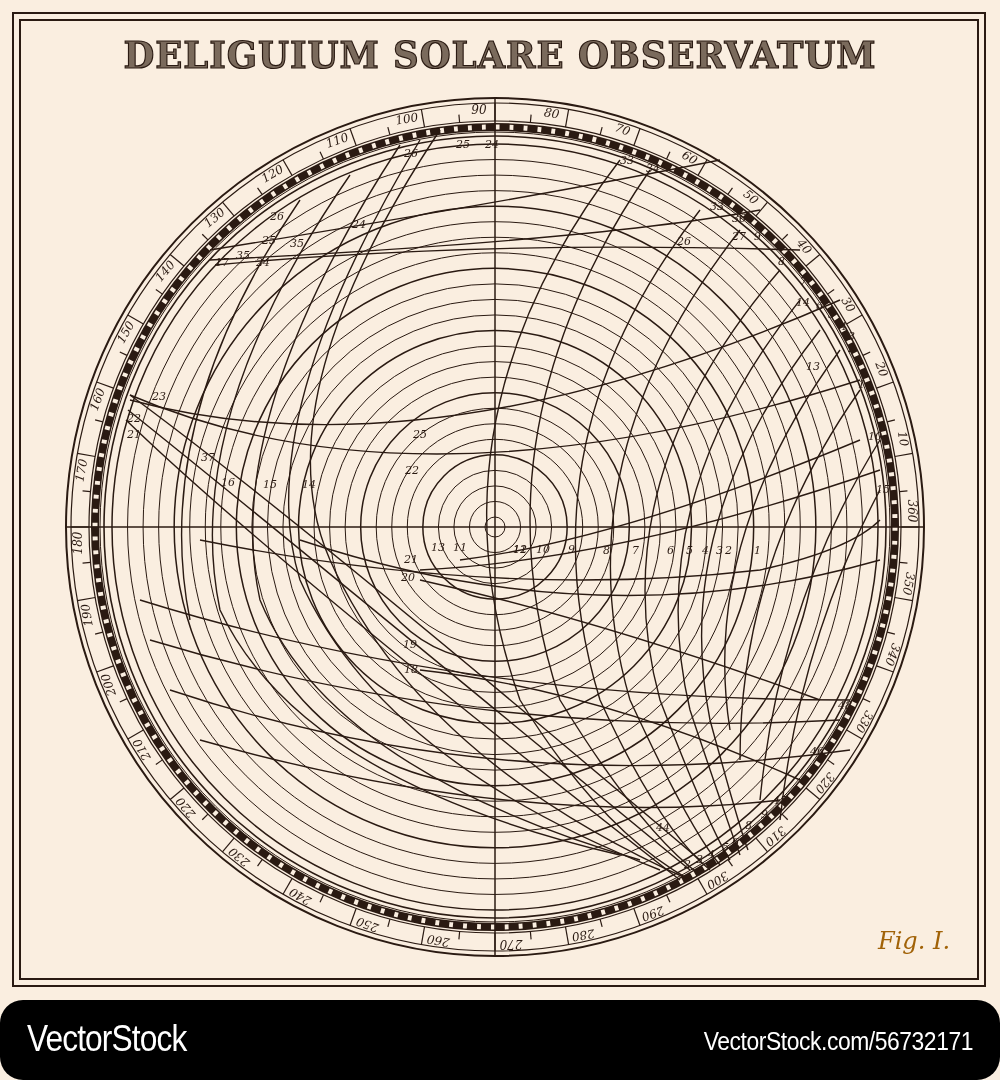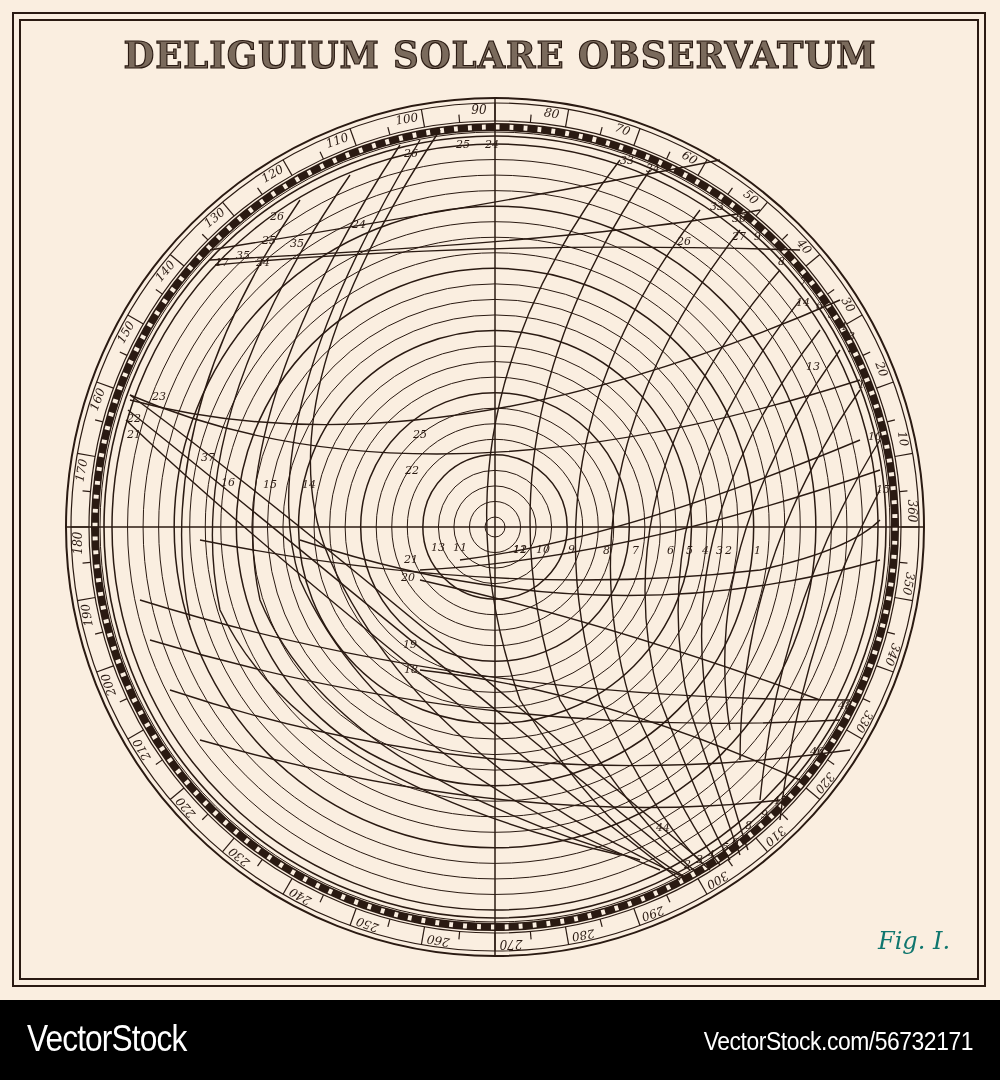--- a/index.html
+++ b/index.html
@@ -1,22 +1,22 @@
 <!DOCTYPE html>
 <html><head>
 <meta charset="utf-8">
 <style>
   html, body { margin: 0; padding: 0; }
   body { width: 1000px; height: 1080px; background: #faeee0; position: relative; overflow: hidden; font-family: "DejaVu Serif", serif; }
   .frame-outer { position: absolute; left: 12px; top: 12px; width: 974px; height: 975px; border: 2px solid #2a1a12; box-sizing: border-box; }
   .frame-inner { position: absolute; left: 19px; top: 19px; width: 960px; height: 961px; border: 2px solid #2a1a12; box-sizing: border-box; }
   .title { position: absolute; left: 0; top: 33px; width: 1000px; text-align: center; font-family: "DejaVu Serif", serif; font-weight: bold; font-size: 37px; letter-spacing: 1px; color: #7a6a5c; -webkit-text-stroke: 1.2px #2a1a12; transform: scaleX(0.96); }
   .diagram { position: absolute; left: 0; top: 0; }
-  .fig-label { position: absolute; left: 878px; top: 927px; font-family: "DejaVu Serif", serif; font-style: italic; font-size: 24px; color: #0f766e; }
-  .footer { position: absolute; left: 0; top: 1000px; width: 1000px; height: 80px; background: #000; }
+  .fig-label { position: absolute; left: 878px; top: 927px; font-family: "DejaVu Serif", serif; font-style: italic; font-size: 24px; color: #a16207; }
+  .footer { position: absolute; left: 0; top: 1000px; width: 1000px; height: 80px; background: #000; border-radius: 23px; }
   .brand { position: absolute; left: 27px; top: 18px; color: #fff; font-family: "Liberation Sans", sans-serif; font-size: 36px; letter-spacing: -1px; transform: scaleX(0.88); transform-origin: left; }
   .stock-url { position: absolute; right: 27px; top: 26px; color: #fff; font-family: "Liberation Sans", sans-serif; font-size: 26px; letter-spacing: -0.5px; transform: scaleX(0.88); transform-origin: right; }
   svg text { font-family: "DejaVu Serif", serif; font-style: italic; fill: #2a1a12; }
 </style>
 </head>
 <body>
 
 <div class="frame-outer"></div>
 <div class="frame-inner"></div>
 

